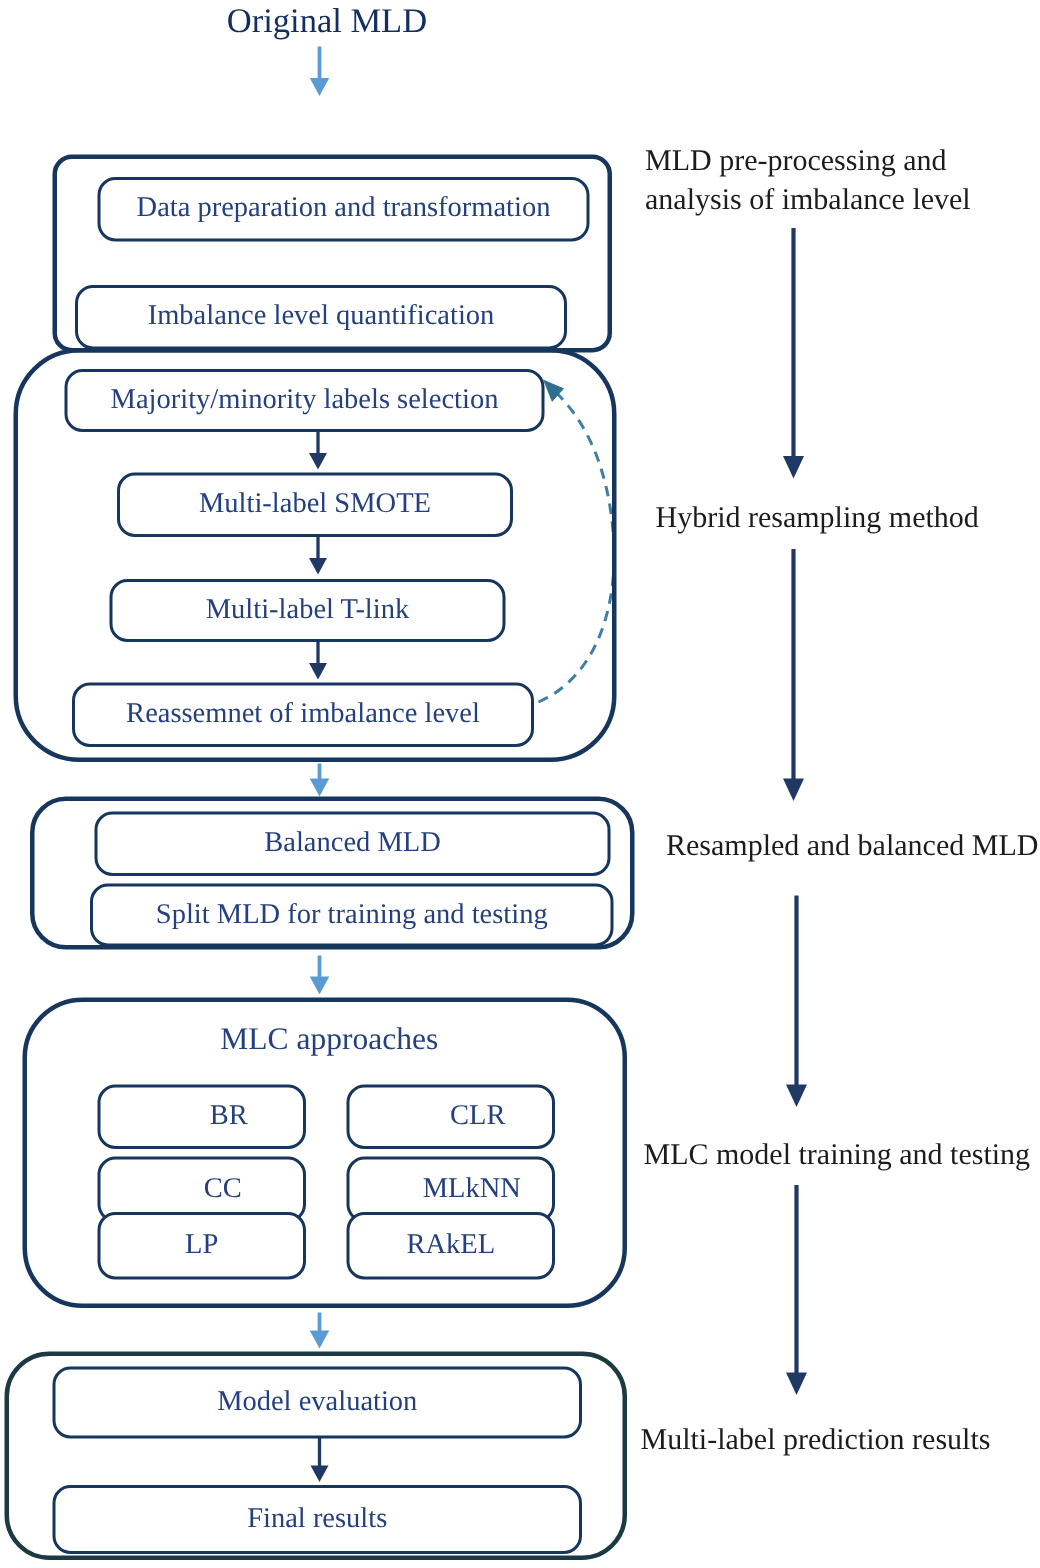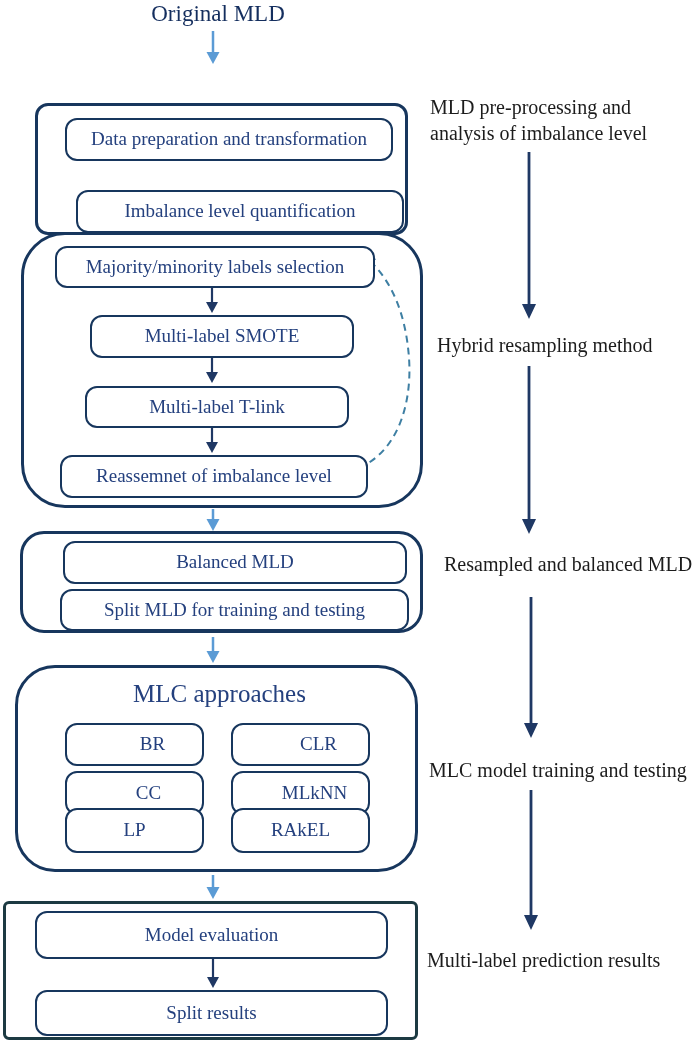--- a/index.html
+++ b/index.html
@@ -41,48 +41,48 @@
     align-items: center;
     justify-content: center;
     font-size: 19px;
     color: #24407e;
     background: #ffffff;
     text-align: center;
     line-height: 1.1;
   }
   .g1 { left: 35px; top: 67px; width: 373px; height: 132px; border-radius: 13px; margin-top: 36px; }
   .g1 .b1 { left: 27px; top: 12px;  width: 328px; height: 43px; }
-  .g1 .b2 { left: 38px; top: 84px;  width: 328px; height: 43px; }
-
-  .g2 { left: 9px; top: 232px; width: 402px; height: 276px; border-radius: 44px; margin-left: 12px; }
+  .g1 .b2 { left: 12px; top: 84px;  width: 328px; height: 43px; }
+
+  .g2 { left: 9px; top: 232px; width: 402px; height: 276px; border-radius: 44px; }
   .g2 .b1 { left: 31px; top: 11px;  width: 320px; height: 42px; }
   .g2 .b2 { left: 66px; top: 80px;  width: 264px; height: 43px; }
   .g2 .b3 { left: 61px; top: 151px; width: 264px; height: 42px; }
   .g2 .b4 { left: 36px; top: 220px; width: 308px; height: 43px; }
 
   .g3 { left: 20px; top: 531px; width: 403px; height: 102px; border-radius: 24px; }
   .g3 .b1 { left: 40px; top: 7px;  width: 344px; height: 43px; }
   .g3 .b2 { left: 37px; top: 55px; width: 349px; height: 42px; }
 
   .g4 { left: 15px; top: 665px; width: 403px; height: 207px; border-radius: 40px; }
   .g4-title {
     position: absolute;
     left: 0; top: 12px;
     width: 403px;
     text-align: center;
-    font-size: 25px;
+    font-size: 21px;
     color: #24407e;
   }
   .g4 .c1 { left: 47px;  width: 139px; }
   .g4 .c2 { left: 213px; width: 139px; }
   .g4 .r1 { top: 55px;  height: 43px; padding-left: 36px; }
   .g4 .r2 { top: 103px; height: 44px; padding-left: 28px; }
   .g4 .r3 { top: 140px; height: 45px; }
 
-  .g5 { left: 3px; top: 901px; width: 415px; height: 139px; border-radius: 6px; border-color: #1c3a42; }
+  .g5 { left: 3px; top: 901px; width: 415px; height: 139px; border-radius: 30px; border-color: #1c3a42; }
   .g5 .b1 { left: 29px; top: 7px;  width: 353px; height: 48px; }
   .g5 .b2 { left: 29px; top: 86px; width: 353px; height: 46px; }
 
   .side-label {
     position: absolute;
     font-size: 20px;
     color: #1c1c1c;
     line-height: 26px;
     white-space: nowrap;
   }
@@ -188,21 +188,21 @@
     <div class="box c1 r1">BR</div>
     <div class="box c2 r1">CLR</div>
     <div class="box c1 r2">CC</div>
     <div class="box c2 r2">MLkNN</div>
     <div class="box c1 r3">LP</div>
     <div class="box c2 r3">RAkEL</div>
   </div>
 
   <div class="group g5">
     <div class="box b1">Model evaluation</div>
-    <div class="box b2">Split results</div>
+    <div class="box b2">Final results</div>
   </div>
 
   <div class="side-label sl1">
     <div>MLD pre-processing and</div>
     <div>analysis of imbalance level</div>
   </div>
   <div class="side-label sl2">Hybrid resampling method</div>
   <div class="side-label sl3">Resampled and balanced MLD</div>
   <div class="side-label sl4">MLC model training and testing</div>
   <div class="side-label sl5">Multi-label prediction results</div>

